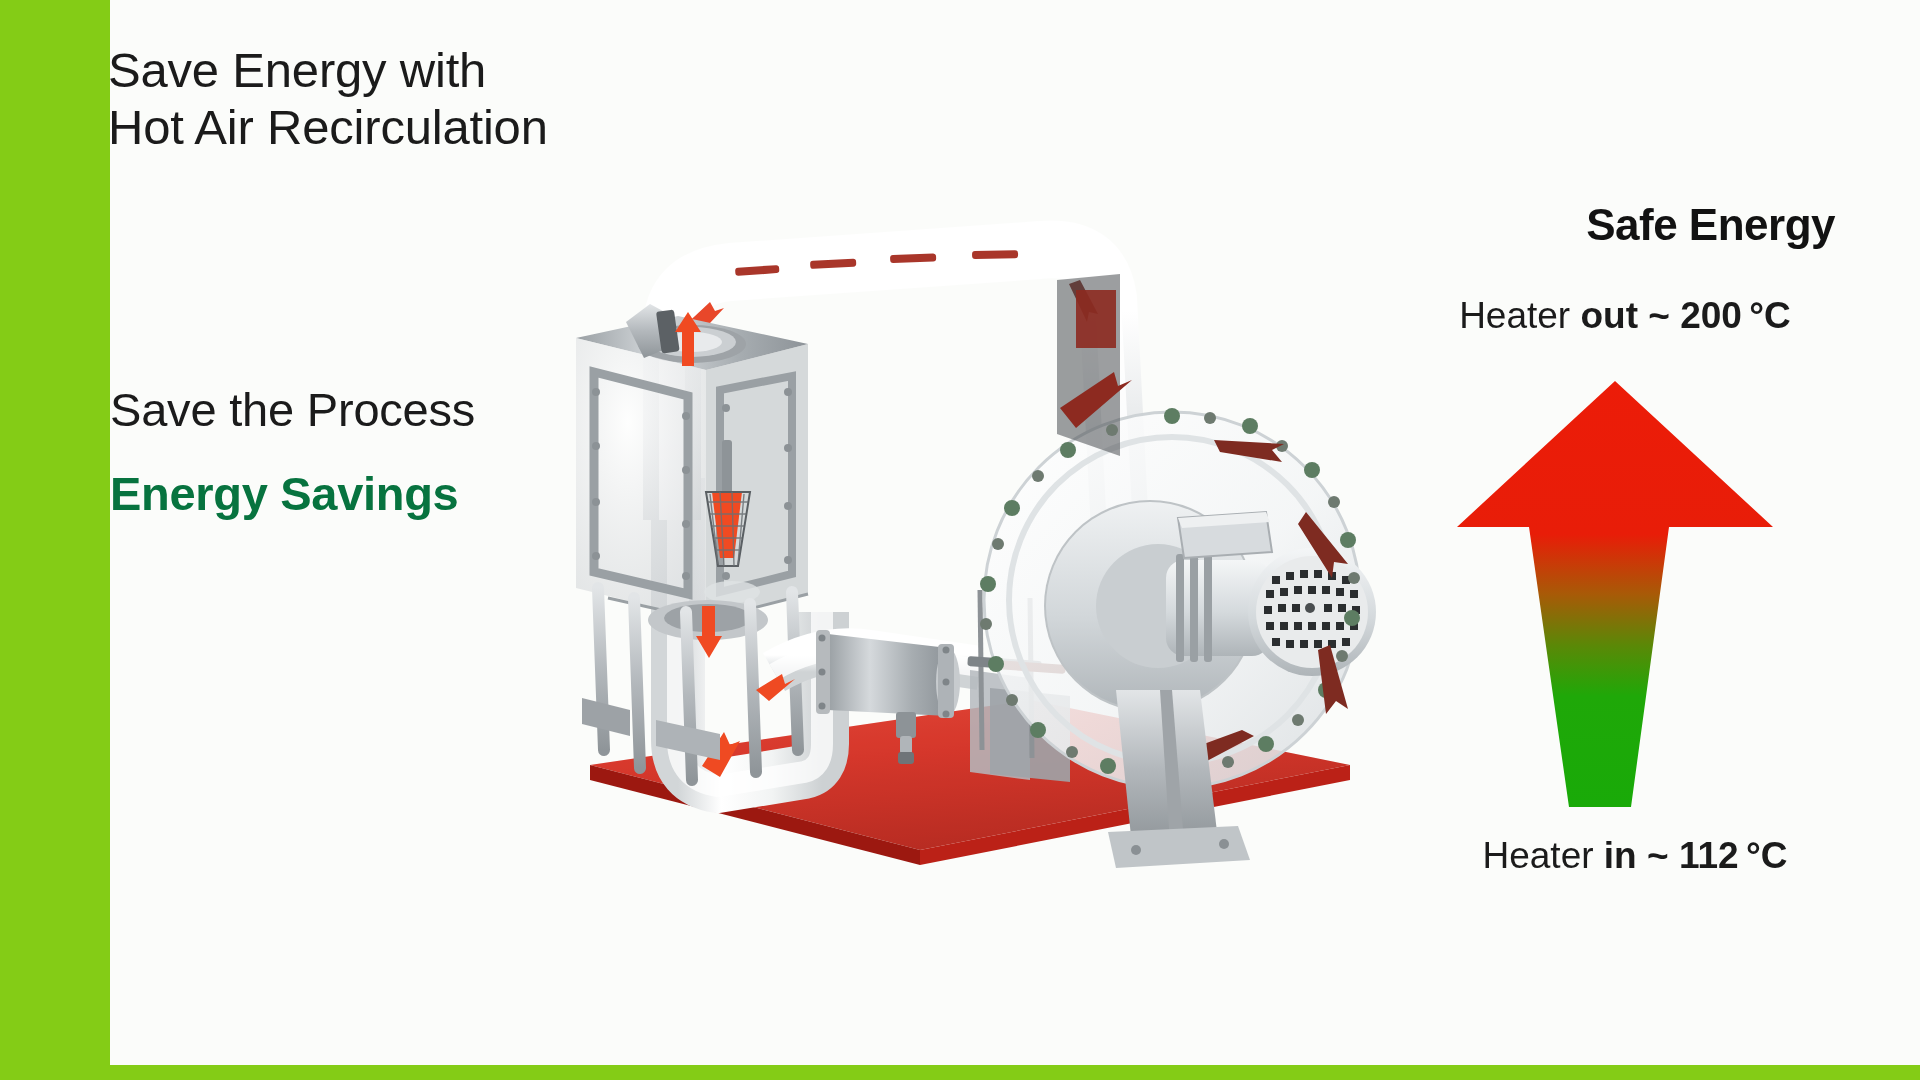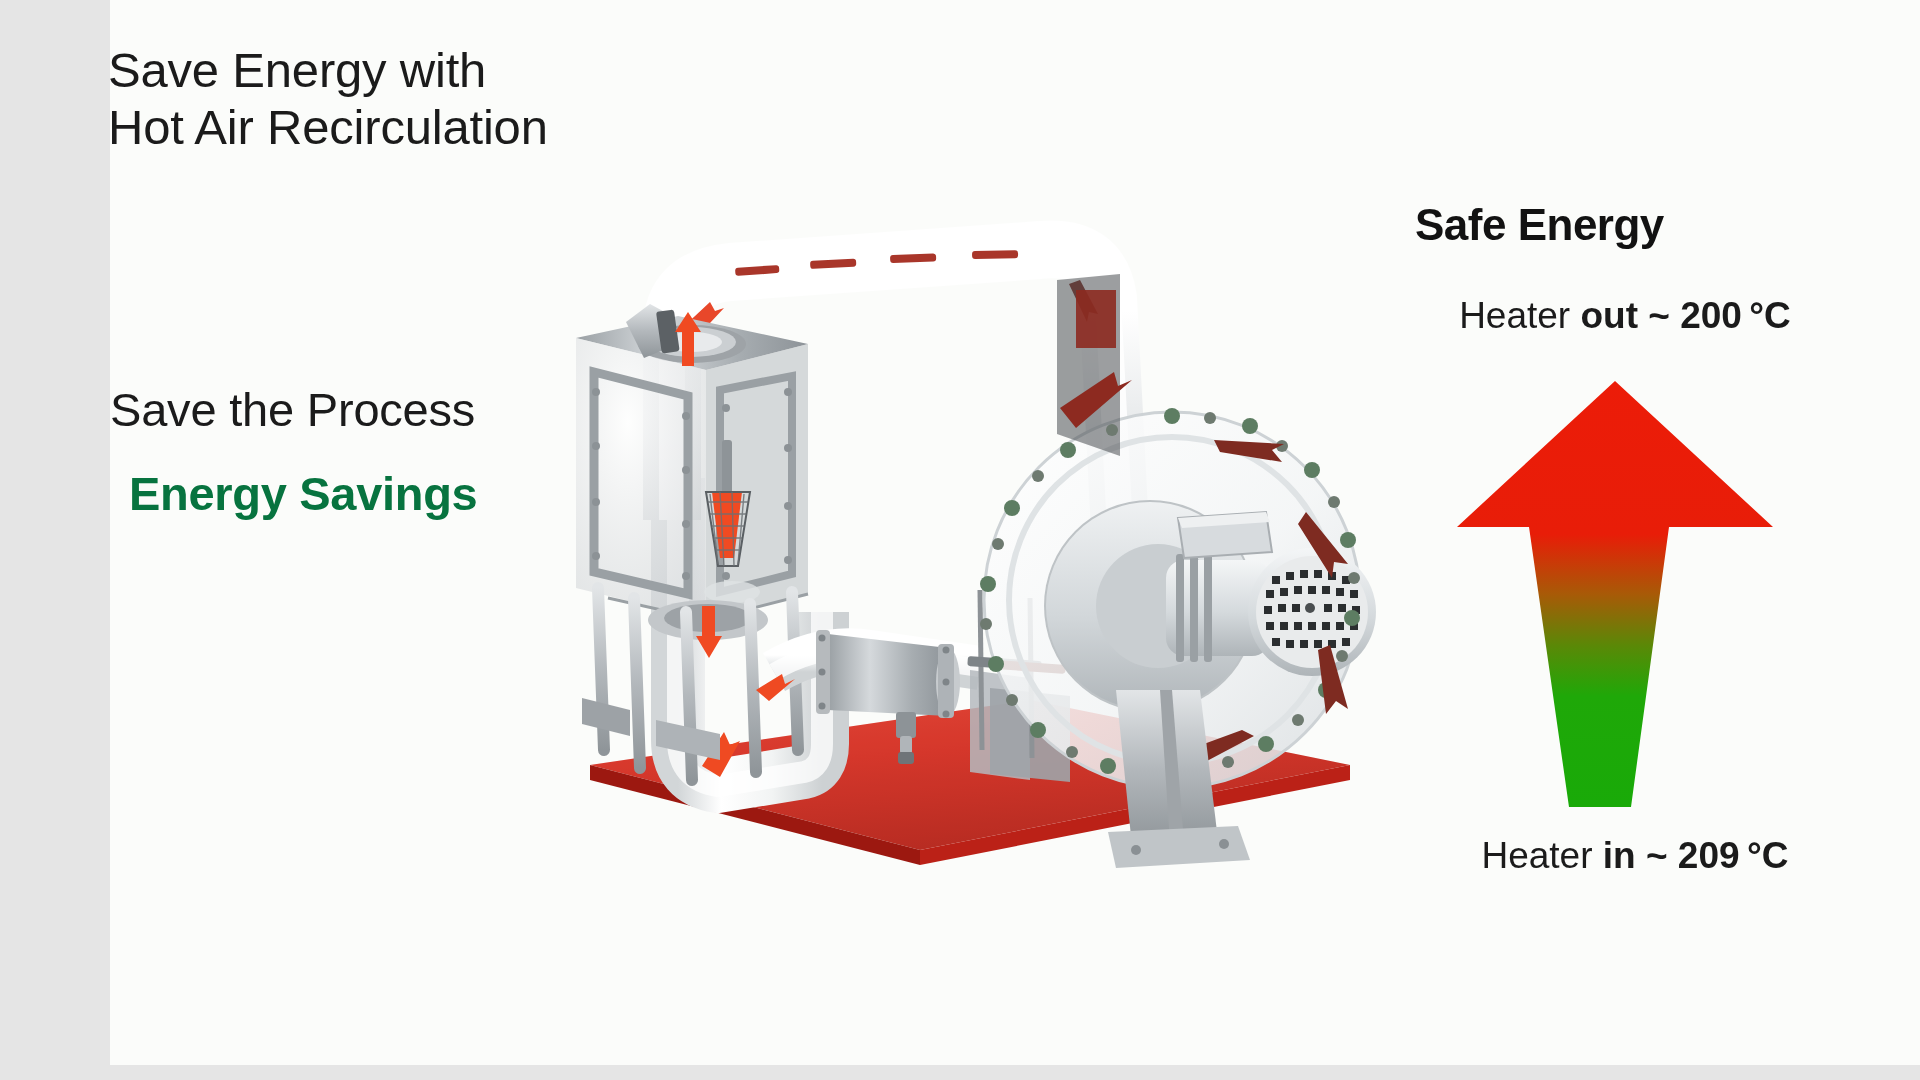--- a/index.html
+++ b/index.html
@@ -3,54 +3,54 @@
 <meta charset="utf-8">
 <style>
   html,body{margin:0;padding:0;}
   body{
     width:1920px;height:1080px;overflow:hidden;
     background:#ffffff;
     font-family:"Liberation Sans","DejaVu Sans",sans-serif;
     color:#1a1a1a;
     -webkit-font-smoothing:antialiased;
   }
-  #slide{position:relative;width:1920px;height:1080px;background:#e5e5e5;}
+  #slide{position:relative;width:1920px;height:1080px;background:#84cc16;}
   
   #canvas-panel{
     position:absolute;left:110px;top:0;width:1810px;height:1065px;
     background:#fbfcfa;
   }
 
   
   #headline{
     position:absolute;left:108px;top:42px;width:640px;
     font-size:49px;line-height:1.16;font-weight:300;letter-spacing:-0.2px;
     color:#1b1b1b;white-space:pre-line;
   }
   #subhead{
     position:absolute;left:110px;top:382px;
     font-size:47px;font-weight:300;letter-spacing:-0.2px;color:#1b1b1b;
   }
   #savings-label{
     position:absolute;left:110px;top:466px;
-    font-size:47px;font-weight:bold;letter-spacing:-0.3px;color:#07733f;margin-left:19px;
+    font-size:47px;font-weight:bold;letter-spacing:-0.3px;color:#07733f;
   }
   #savings-row{
     position:absolute;left:100px;top:560px;width:480px;height:140px;
   }
   #leaf{position:absolute;left:5px;top:6px;width:230px;height:130px;}
   #savings-value{
     position:absolute;left:290px;top:18px;
     font-size:78px;font-weight:bold;letter-spacing:-1px;color:#07733f;
     line-height:1;
   }
 
   
   #safe-energy{
-    position:absolute;left:1415px;top:200px;width:420px;text-align:left;
+    position:absolute;left:1415px;top:200px;width:420px;text-align:right;
     font-size:44px;font-weight:bold;letter-spacing:-0.5px;color:#121212;
   }
   #heater-out{
     position:absolute;left:1385px;top:295px;width:480px;text-align:center;
     font-size:37px;font-weight:300;color:#1b1b1b;white-space:nowrap;
   }
   #heater-out b,#heater-in b{font-weight:bold;}
   #heater-in{
     position:absolute;left:1395px;top:835px;width:480px;text-align:center;
     font-size:37px;font-weight:300;color:#1b1b1b;white-space:nowrap;
@@ -374,16 +374,16 @@
         <stop offset="50%" stop-color="#a85a07"></stop>
         <stop offset="62%" stop-color="#5b8807"></stop>
         <stop offset="74%" stop-color="#1fa808"></stop>
         <stop offset="100%" stop-color="#19aa08"></stop>
       </linearGradient>
     </defs>
     <path d="M160 6 L318 152 L214 152 L176 432 L114 432 L74 152 L2 152 Z" fill="url(#gArrow)"></path>
   </svg>
 
   <div id="heater-in">
-    <span>Heater </span><b>in ~ 209 °C</b>
+    <span>Heater </span><b>in ~ 112 °C</b>
   </div>
 
 </div>
 
 </body></html>

